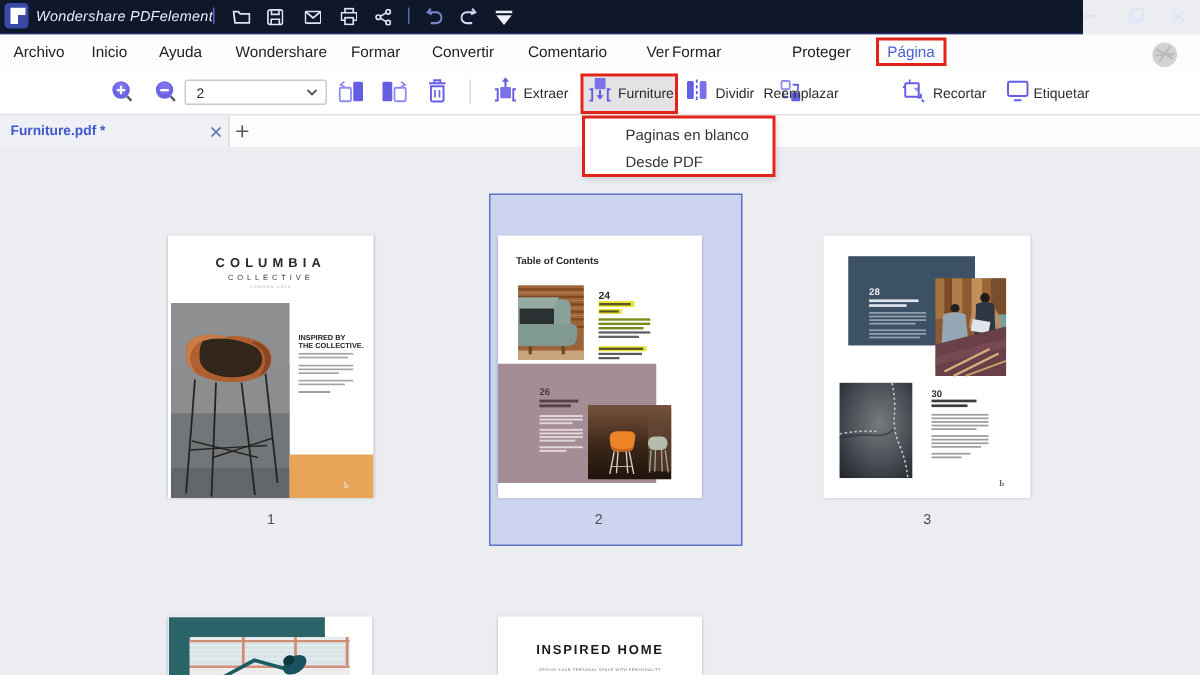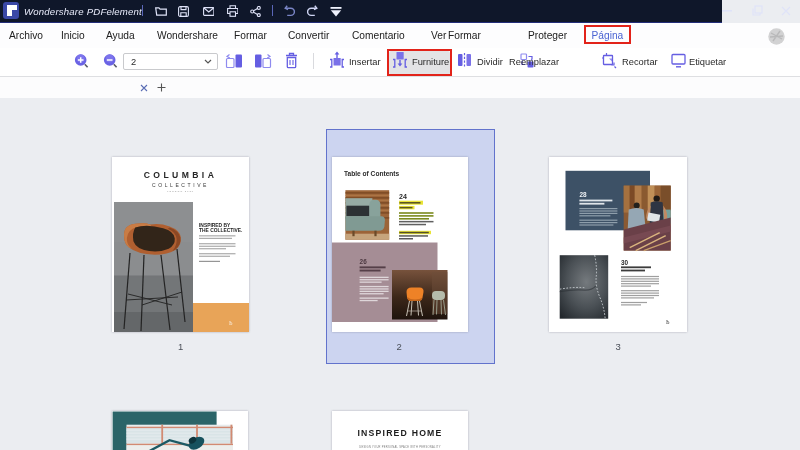--- a/index.html
+++ b/index.html
@@ -378,21 +378,21 @@
         <path d="M1 3.5 h11 M4.5 3.2 v-1.7 h4 v1.7"></path>
         <path d="M2.3 5.5 h8.4 v9.2 a1 1 0 0 1 -1 1 h-6.4 a1 1 0 0 1 -1 -1 z"></path>
         <path d="M5 8 v5 M8 8 v5" stroke-width="1.1"></path>
       </svg>
     <div class="abs" style="left:313px;top:5px;width:1px;height:16px;background:#d9dade"></div>
     <svg class="abs" style="left:329px;top:3px" width="16" height="19" viewBox="0 0 16 19">
         <path d="M8 0.5 L5.6 3.5 h1.7 v3.5 h1.4 V3.5 h1.7 Z" fill="#655ee2"></path>
         <rect x="4.5" y="7" width="7.2" height="7.5" rx="0.6" fill="#7a71e8"></rect>
         <path d="M1 8.5 h1.8 v7.5 h-1.8 M15 8.5 h-1.8 v7.5 h1.8" fill="none" stroke="#655ee2" stroke-width="1.3"></path>
       </svg>
-    <span class="ti" style="left:349px">Insertar</span>
+    <span class="ti" style="left:349px">Extraer</span>
     <div class="abs" style="left:389px;top:3px;width:61px;height:24px;background:#e3e3e5;border-radius:2px"></div>
     <svg class="abs" style="left:392px;top:3px" width="16" height="19" viewBox="0 0 16 19">
         <rect x="4.5" y="1" width="7.2" height="7.5" rx="0.6" fill="#7a71e8"></rect>
         <path d="M8 15.5 L5.6 12.5 h1.7 V9 h1.4 v3.5 h1.7 Z" fill="#655ee2"></path>
         <path d="M1 8.5 h1.8 v7.5 h-1.8 M15 8.5 h-1.8 v7.5 h1.8" fill="none" stroke="#655ee2" stroke-width="1.3"></path>
       </svg>
     <span class="ti" style="left:412px">Furniture</span>
     <div class="redbox" style="left:387px;top:1px;width:65px;height:27px"></div>
     <svg class="abs" style="left:457px;top:4px" width="15" height="17" viewBox="0 0 15 17">
         <rect x="1" y="2" width="4.5" height="12" rx="1" fill="#655ee2"></rect>
@@ -415,20 +415,27 @@
         <path d="M8 6.5 h3 v3 l-3 -3 z" fill="#8f8bef"></path>
       </svg>
     <span class="ti" style="left:622px">Recortar</span>
     <svg class="abs" style="left:671px;top:5px" width="15" height="15" viewBox="0 0 15 15" fill="none" stroke="#655ee2" stroke-width="1.3">
         <rect x="1" y="1.5" width="13" height="9.5" rx="1"></rect>
         <path d="M5 13.8 h5" stroke-width="1.4"></path>
       </svg>
     <span class="ti" style="left:689px">Etiquetar</span>
   </div>
   <div id="tabbar">
+    <div id="tab1">
+        <span id="tabtext">Furniture.pdf *</span>
+      </div>
     <svg class="abs" style="left:140px;top:7px" width="8" height="8" viewBox="0 0 8 8" stroke="#5a6db4" stroke-width="1.1">
         <path d="M1 1 L7 7 M7 1 L1 7"></path>
       </svg>
     <svg class="abs" style="left:157px;top:6px" width="9" height="9" viewBox="0 0 9 9" stroke="#555" stroke-width="1.1">
         <path d="M4.5 0.5 v8 M0.5 4.5 h8"></path>
       </svg>
   </div>
+  <div id="dropdown" class="abs" style="left:388px;top:77px;width:129px;height:41px;background:#fff;border:2px solid #e2231a;box-sizing:border-box;box-shadow:1px 2px 4px rgba(0,0,0,.12)">
+    <div class="abs" style="left:27px;top:6px;font-size:10px;color:#333">Paginas en blanco</div>
+    <div class="abs" style="left:27px;top:24px;font-size:10px;color:#333">Desde PDF</div>
+  </div>
 </div>
 
 </body></html>

